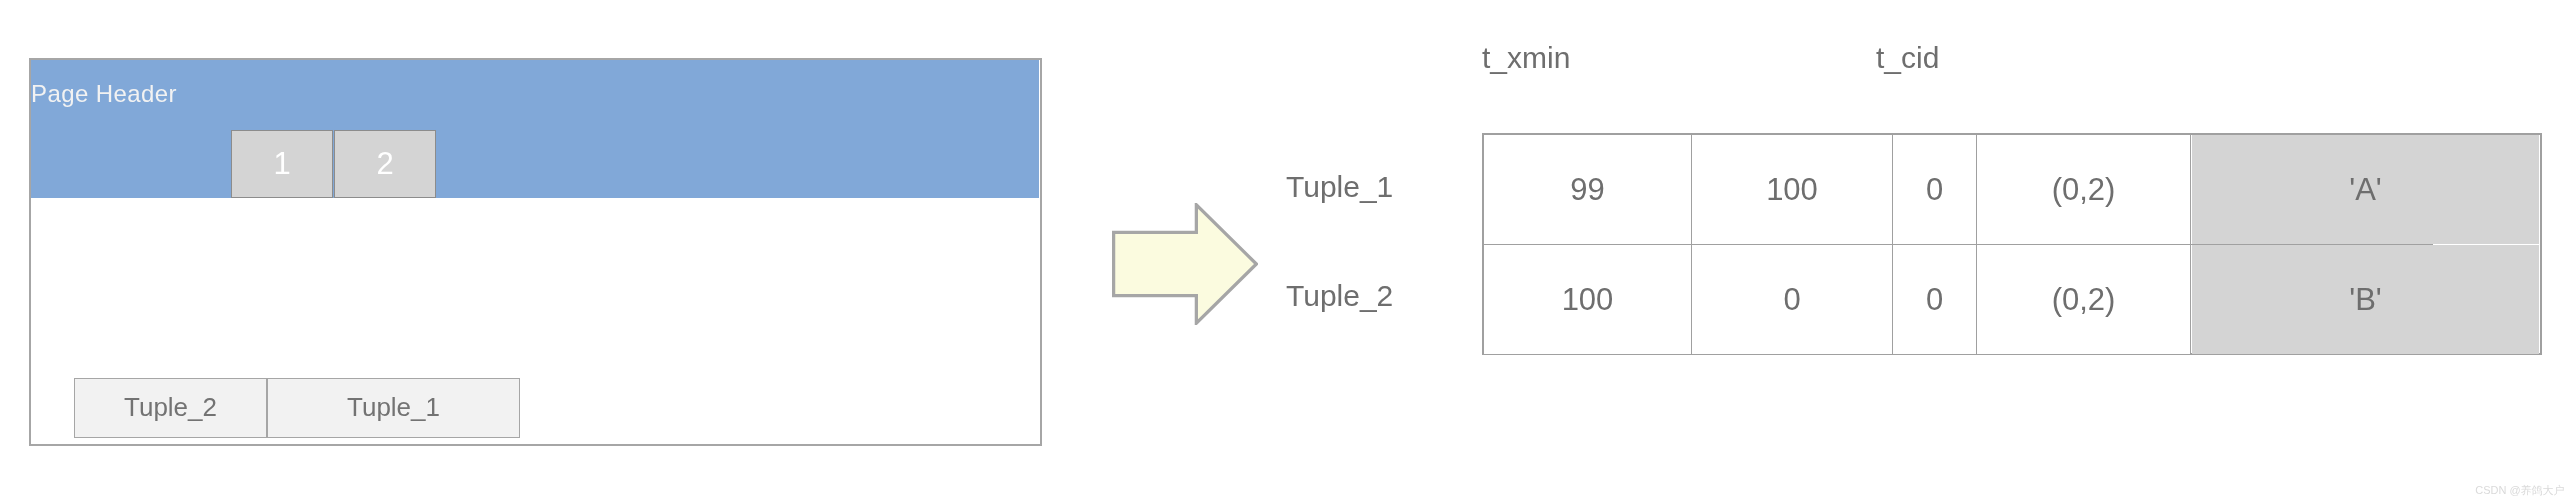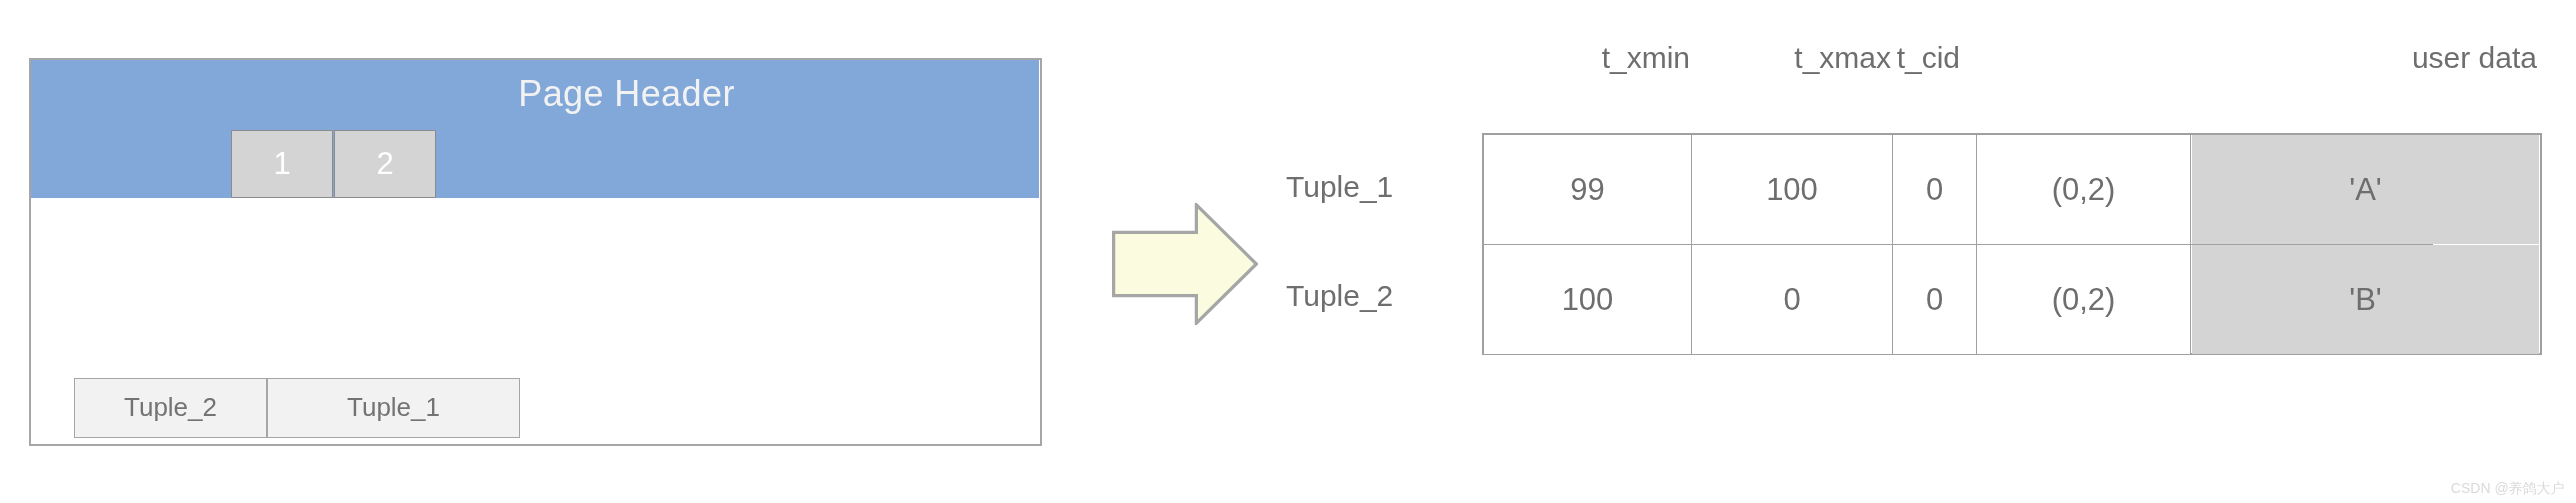--- a/index.html
+++ b/index.html
@@ -34,23 +34,22 @@
     height: 138px;
     background: #81a8d8;
   }
   #page-header-label {
     position: absolute;
     left: 0;
     top: 0;
     width: 1191px;
     height: 68px;
     line-height: 68px;
-    text-align: center;
     color: #f2f2f2;
-    font-size: 36px;
+    font-size: 24px;
     letter-spacing: 0.4px;
   }
   .line-pointer {
     position: absolute;
     width: 102px;
     height: 68px;
     background: #d4d4d4;
     border: 1.6px solid #8c8c8c;
     box-sizing: border-box;
     color: #ffffff;
@@ -90,21 +89,21 @@
     left: 1482px;
     top: 34px;
     width: 1060px;
     height: 47px;
   }
   .col-header {
     position: absolute;
     top: 0;
     height: 47px;
     line-height: 47px;
-    text-align: right;
+    text-align: left;
     color: #6e6e6e;
     font-size: 30px;
     white-space: nowrap;
   }
 
   #tuple-table {
     position: absolute;
     left: 1482px;
     top: 133px;
     width: 1060px;
@@ -151,21 +150,21 @@
   }
   #row-label-0 { left: 1286px; top: 162px; }
   #row-label-1 { left: 1286px; top: 271px; }
 
   
   #watermark {
     position: absolute;
     right: 11.4px;
     bottom: 4.9px;
     color: #dadada;
-    font-size: 14px;
+    font-size: 11px;
     white-space: nowrap;
   }
 </style>
 </head>
 <body>
 
 <div id="page-box">
 
   <div id="page-header-band"></div>
 
@@ -181,23 +180,21 @@
 </div>
 
 <div id="flow-arrow">
   <svg width="146" height="122" viewBox="0 0 180 150" xmlns="http://www.w3.org/2000/svg">
     <polygon points="2,36 104,36 104,2 178,75 104,148 104,114 2,114" fill="#fbfbdf" stroke="#a6a6a6" stroke-width="4" stroke-linejoin="miter"></polygon>
   </svg>
 </div>
 
 <div id="table-headers">
   <div class="col-header" style="left:0px;width:208px;">t_xmin</div>
-  <div class="col-header" style="left:208px;width:201px;">t_xmax</div>
   <div class="col-header" style="left:394px;width:84px;">t_cid</div>
-  <div class="col-header" style="left:708px;width:347px;">user data</div>
 </div>
 
 <div class="row-label" id="row-label-0">Tuple_1</div>
 <div class="row-label" id="row-label-1">Tuple_2</div>
 
 <div id="tuple-table">
 
   <div class="t-row" id="t-row-0">
     <div class="t-cell" style="left:0px;width:208px;">99</div>
     <div class="t-cell" style="left:208px;width:201px;">100</div>

